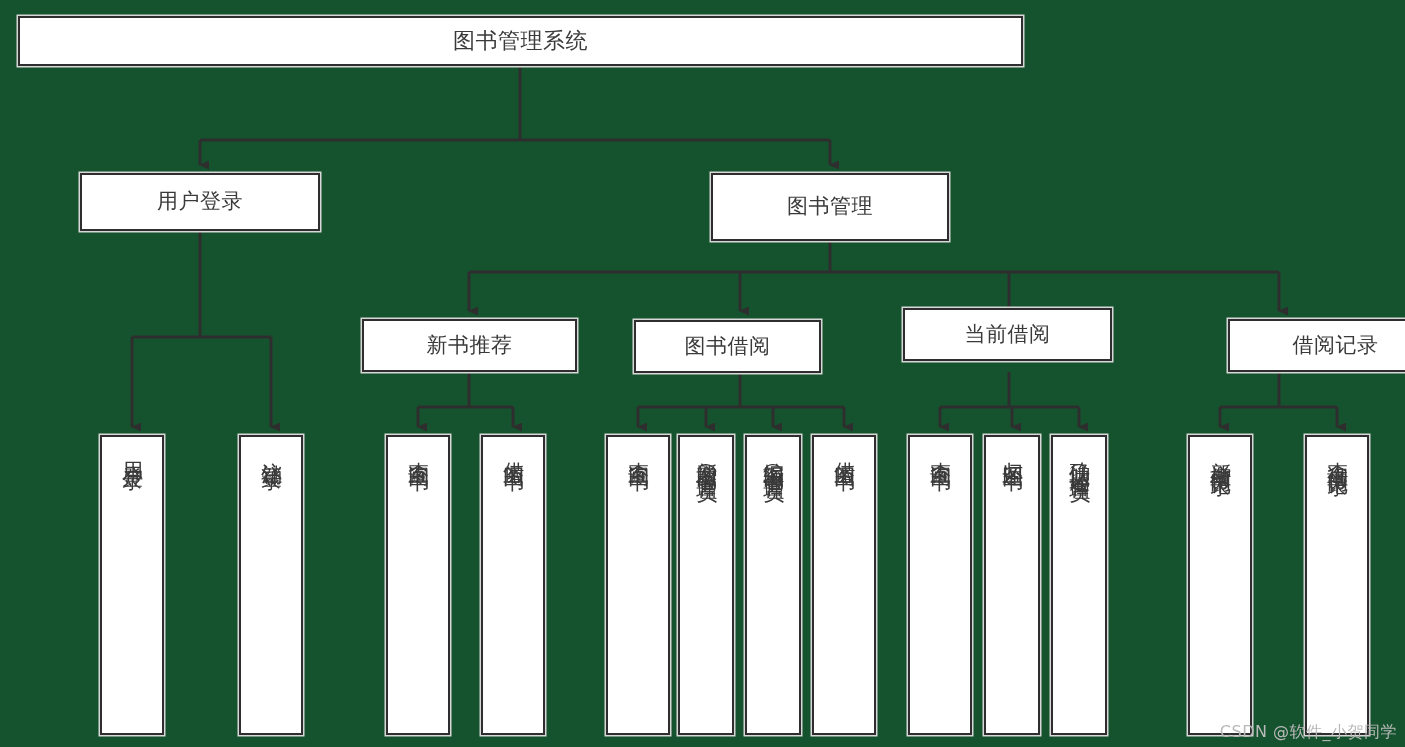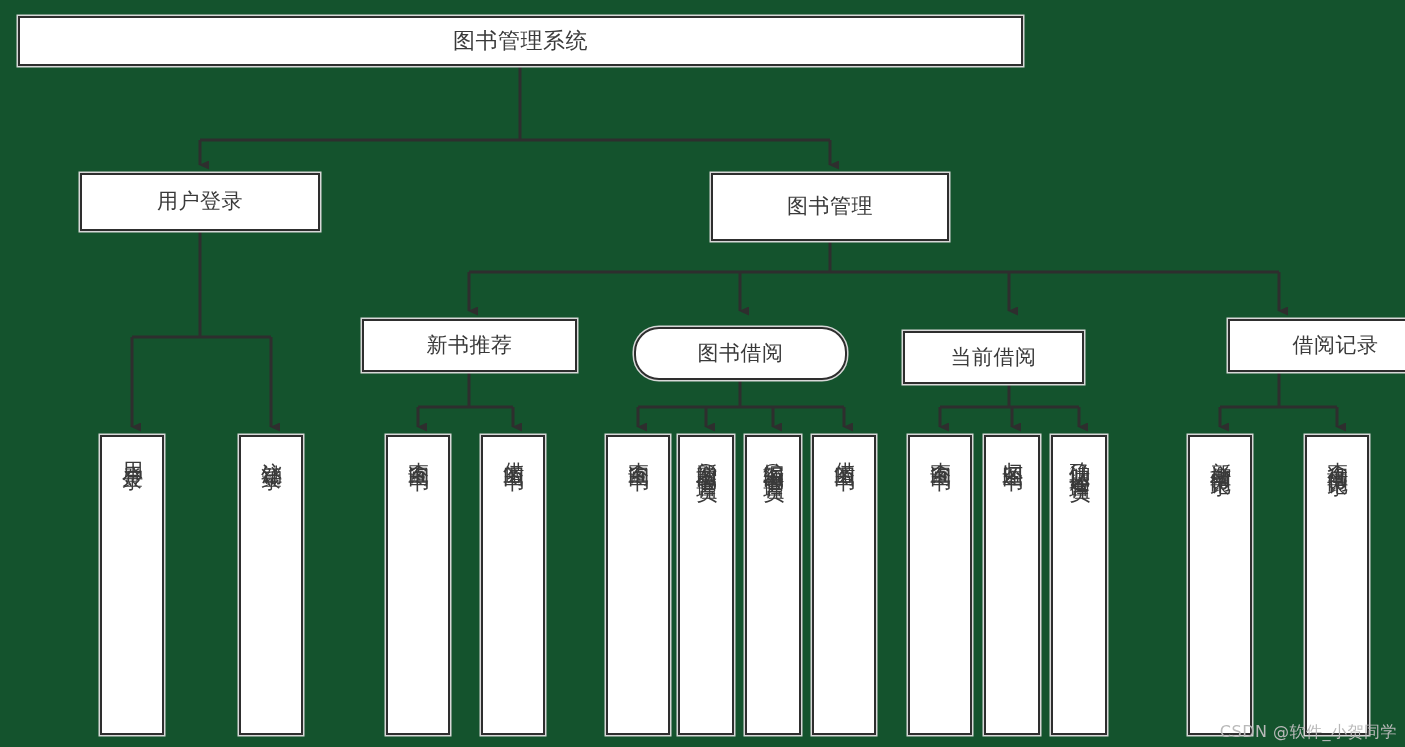--- a/index.html
+++ b/index.html
@@ -143,24 +143,24 @@
   <div class="node h" style="left:80px; top:173px; width:240px; height:58px;">
     <span class="label">用户登录</span>
   </div>
   <div class="node h" style="left:711px; top:173px; width:238px; height:68px;">
     <span class="label">图书管理</span>
   </div>
 
   <div class="node h" style="left:362px; top:319px; width:215px; height:53px;font-family:Liberation Serif, serif;">
     <span class="label">新书推荐</span>
   </div>
-  <div class="node h" style="left:634px; top:327px; width:213px; height:53px;border-radius:25px;">
+  <div class="node h" style="left:634px; top:320px; width:187px; height:53px;">
     <span class="label">图书借阅</span>
   </div>
-  <div class="node h" style="left:903px; top:331px; width:181px; height:53px;">
+  <div class="node h" style="left:903px; top:308px; width:209px; height:53px;">
     <span class="label">当前借阅</span>
   </div>
   <div class="node h" style="left:1228px; top:319px; width:215px; height:53px;">
     <span class="label">借阅记录</span>
   </div>
 
   <div class="node v" style="left:100px; top:435px; width:64px; height:300px;">
     <span class="label">用户登录</span>
   </div>
   <div class="node v" style="left:239px; top:435px; width:64px; height:300px;">

